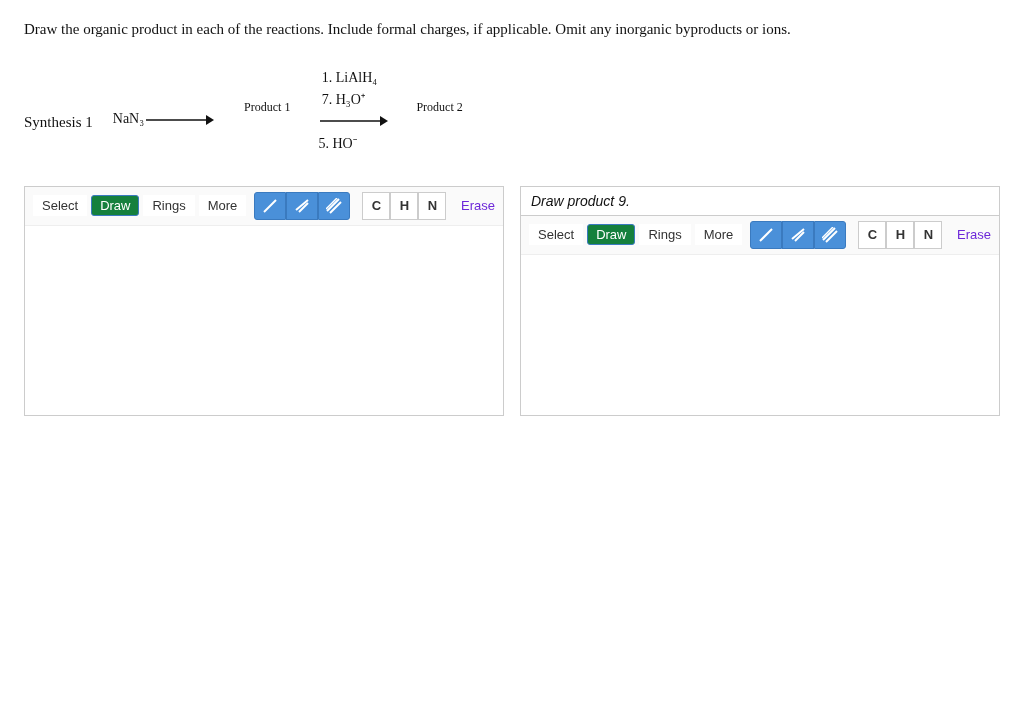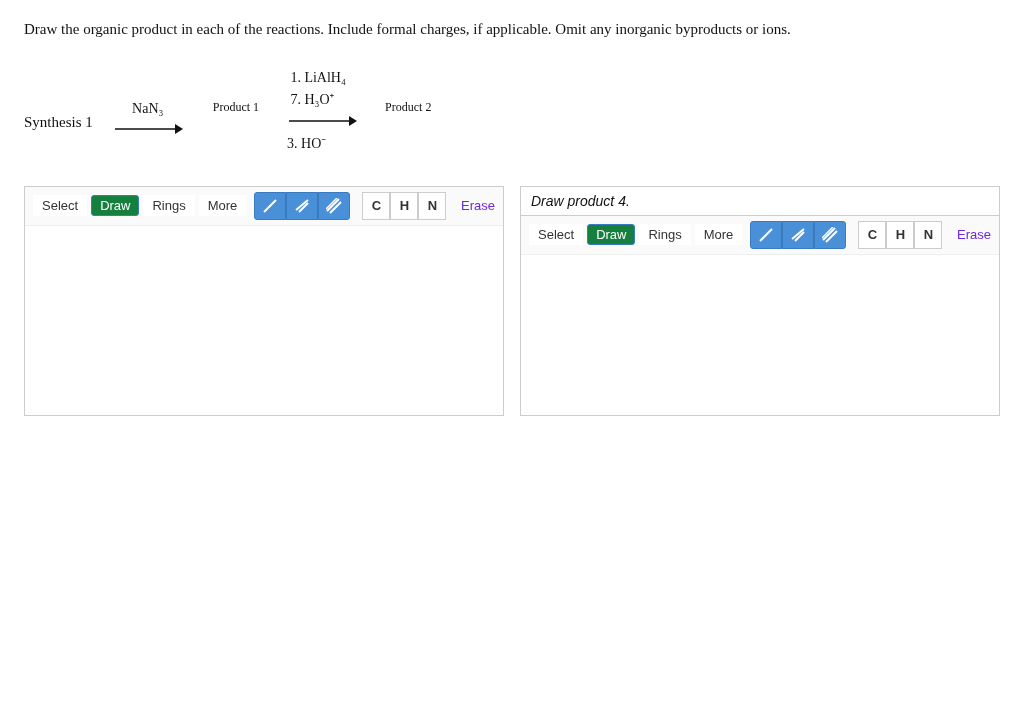--- a/index.html
+++ b/index.html
@@ -36,21 +36,21 @@
     }
 
     .molecule-svg {
       margin-right: 10px;
       align-self: center;
       margin-top: 10px;
     }
 
     .arrow-block {
       display: flex;
-      flex-direction: column;
+      flex-direction: row;
       align-items: center;
       margin: 4px 12px;
       margin-top: 30px;
     }
 
     .reagent-above {
       font-size: 14px;
       margin-bottom: 2px;
     }
 
@@ -207,21 +207,21 @@
   <div style="display:flex;flex-direction:column;align-items:center;margin:0 10px;margin-top:0;font-family:Liberation Serif, serif;">
     <div class="reagents-block">
       <div>1. LiAlH₄</div>
       <div>7. H₃O⁺</div>
     </div>
     <svg width="70" height="20" viewBox="0 0 70 20" class="arrow-svg">
       <line x1="2" y1="10" x2="62" y2="10" stroke="#111" stroke-width="1.5"></line>
       <polygon points="62,5 70,10 62,15" fill="#111"></polygon>
     </svg>
     <div class="reagents-block" style="align-self:flex-start;margin-top:2px;">
-      <div>3. HO⁻</div>
+      <div>5. HO⁻</div>
     </div>
   </div>
 
   <div class="product-label">Product 2</div>
 </div>
 
 <div class="draw-panels">
 
   <div class="draw-panel">
     <div class="panel-toolbar">
@@ -256,21 +256,21 @@
         <button class="atom-btn">H</button>
         <button class="atom-btn">N</button>
       </div>
 
       <button class="tool-btn-erase">Erase</button>
     </div>
     <div class="panel-canvas"></div>
   </div>
 
   <div class="draw-panel">
-    <div class="panel-title">Draw product 4.</div>
+    <div class="panel-title">Draw product 9.</div>
     <div class="panel-toolbar">
       <button class="tool-btn">Select</button>
       <button class="tool-btn active">Draw</button>
       <button class="tool-btn">Rings</button>
       <button class="tool-btn">More</button>
 
       <div class="bond-group">
         <button class="bond-btn">
           <svg width="16" height="16" viewBox="0 0 16 16">
             <line x1="2" y1="14" x2="14" y2="2" stroke="white" stroke-width="2"></line>

